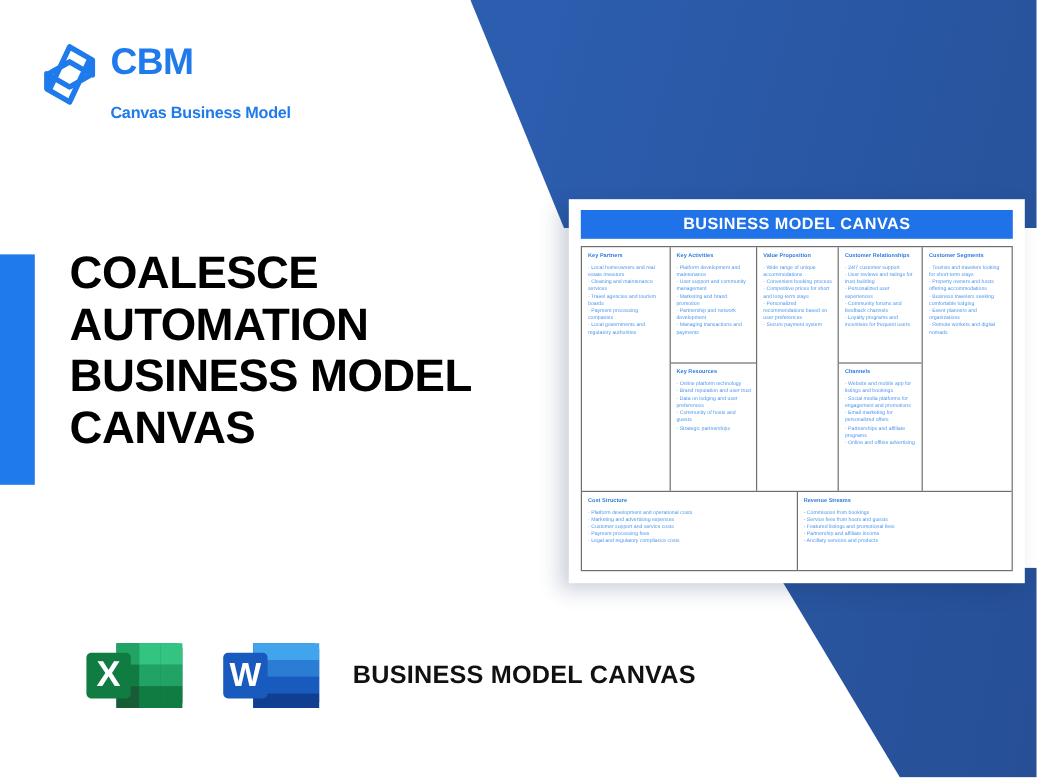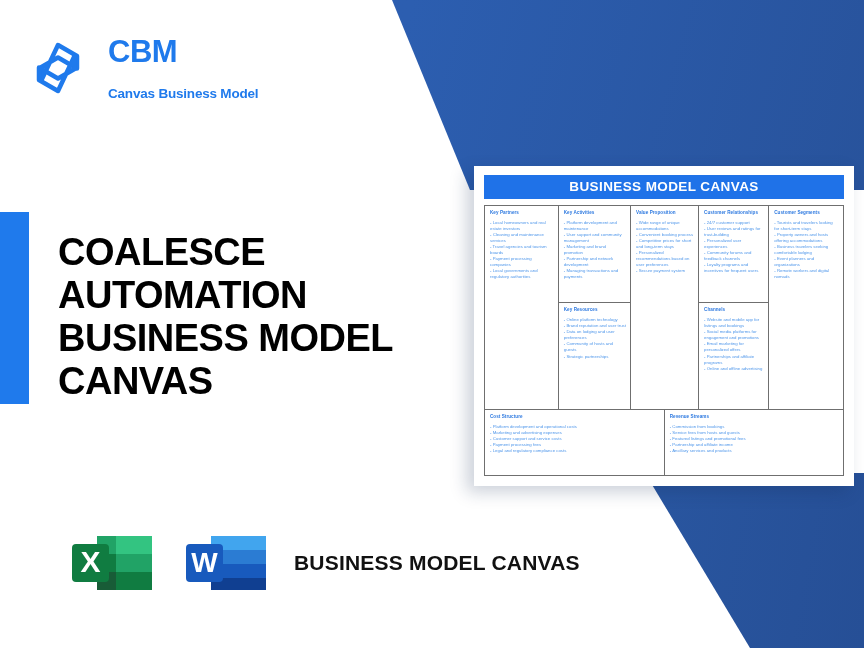--- a/index.html
+++ b/index.html
@@ -28,38 +28,38 @@
   }
   .shape-left-bar {
     position: absolute;
     left: 0; top: 212px; width: 29px; height: 192px;
     background: #1f7aec;
   }
 
   
   #logo-block {
     position: absolute; left: 33px; top: 36px;
-    display: flex; align-items: center; gap: 25px; z-index: 5;
+    display: flex; gap: 9px; z-index: 5;
   }
   #logo-mark { width: 50px; height: 52px; display: block; }
   #logo-text-wrap { display: flex; flex-direction: column; line-height: 1; }
   #logo-title {
     font-size: 31px; font-weight: bold; color: #1f7aec;
     letter-spacing: -0.5px; line-height: 1;
   }
   #logo-sub {
     font-size: 13.5px; font-weight: bold; color: #1f7aec;
     margin-top: 20px; letter-spacing: -0.2px;
   }
 
   
   #main-title {
     position: absolute; left: 58px; top: 207px; width: 400px;
     font-size: 38px; font-weight: bold; color: #000000;
-    line-height: 1.13; letter-spacing: -0.5px; z-index: 5; margin-top: 24px;
+    line-height: 1.13; letter-spacing: -0.5px; z-index: 5;
   }
 
   
   #footer-block {
     position: absolute; left: 66px; top: 517px;
     display: flex; align-items: center; gap: 22px; z-index: 5;
   }
   .office-icon { position: relative; width: 92px; height: 92px; }
   .office-icon svg { display: block; }
   #footer-label {

